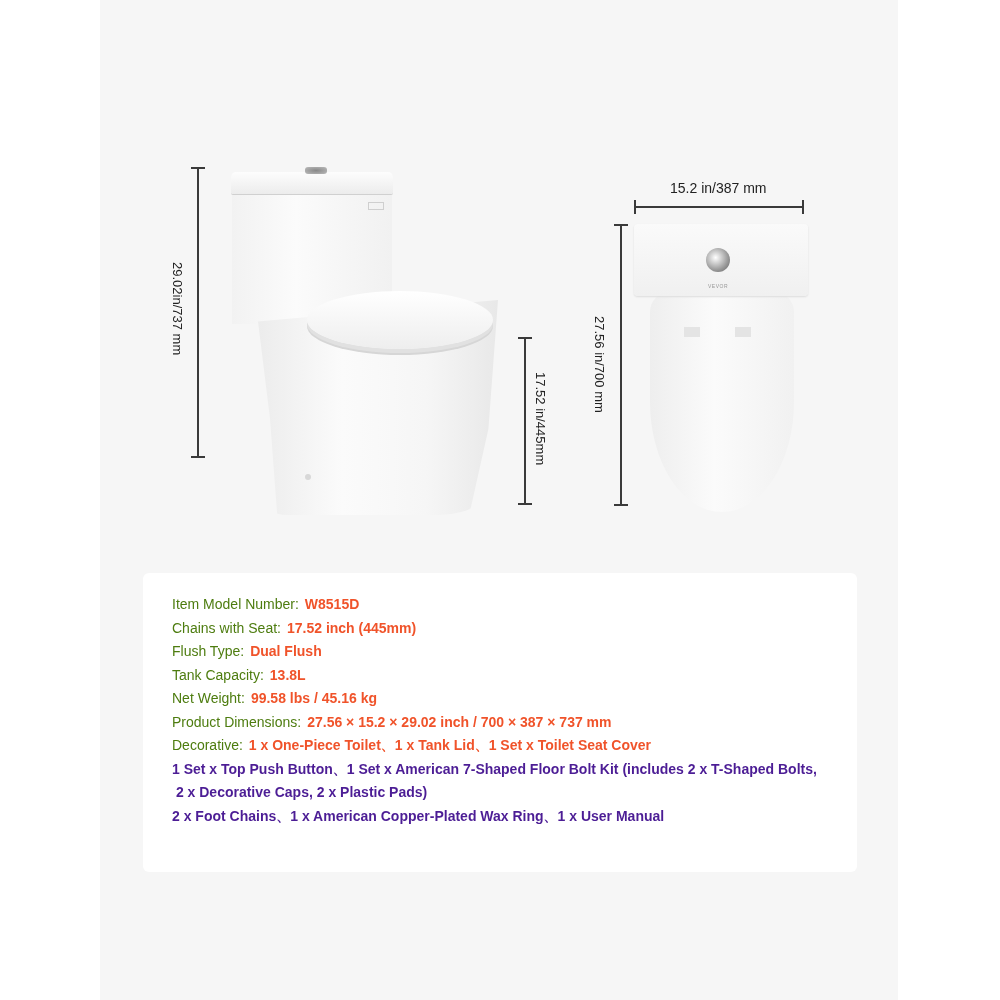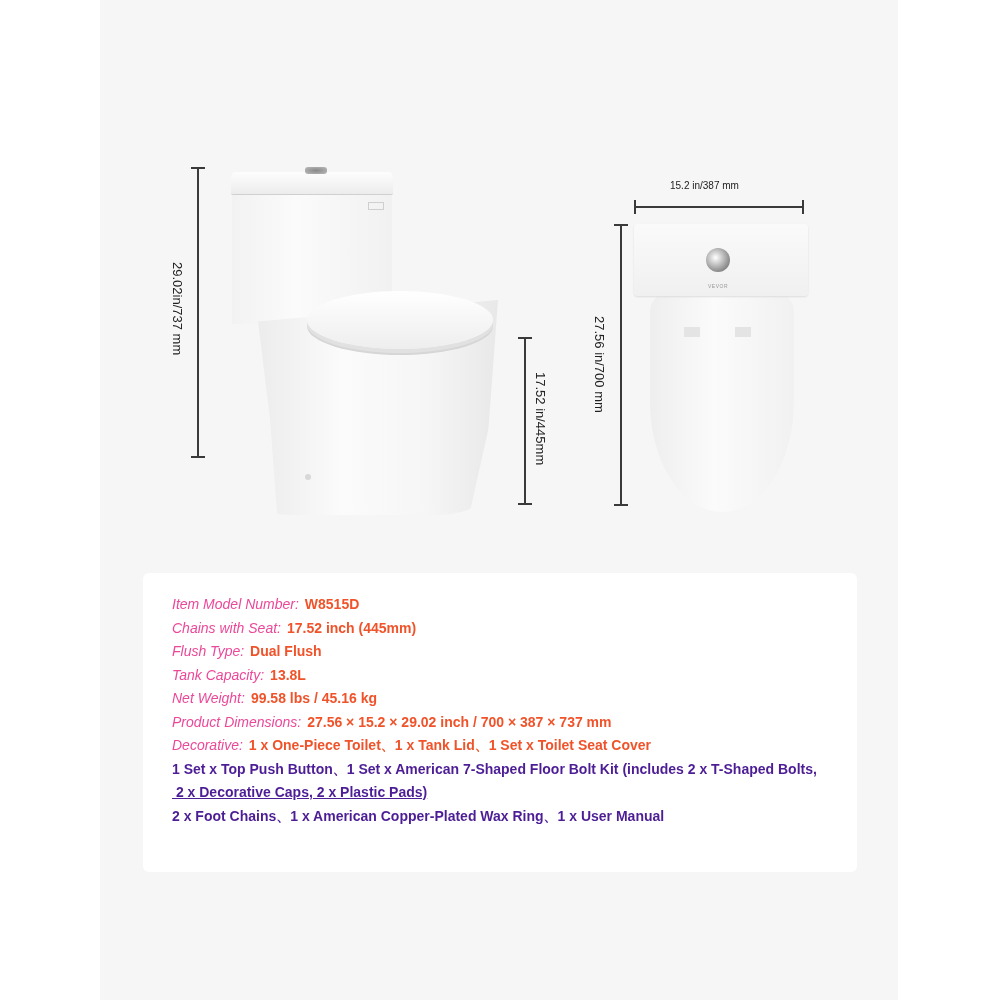--- a/index.html
+++ b/index.html
@@ -20,21 +20,21 @@
   .vline::before { top: 0; } .vline::after { bottom: 0; }
   .hline { position: absolute; height: 2px; background: #3a3a3a; }
   .hline::before, .hline::after {
     content: ""; position: absolute; top: -6px; width: 2px; height: 14px; background: #3a3a3a;
   }
   .hline::before { left: 0; } .hline::after { right: 0; }
   .vlabel {
     position: absolute; font-size: 13px; color: #222; white-space: nowrap;
     transform-origin: left top; transform: rotate(90deg);
   }
-  .hlabel { position: absolute; font-size: 10px; color: #222; white-space: nowrap; }
+  .hlabel { position: absolute; font-size: 14px; color: #222; white-space: nowrap; }
 
   
   .tank-lid {
     position: absolute; left: 231px; top: 172px; width: 162px; height: 22px;
     background: linear-gradient(#fdfdfd, #ececec); border-radius: 5px 5px 2px 2px;
     box-shadow: 0 1px 0 #d0d0d0;
   }
   .flush-top {
     position: absolute; left: 305px; top: 167px; width: 22px; height: 7px;
     background: radial-gradient(#888, #bbb); border-radius: 3px;
@@ -81,21 +81,21 @@
   }
   .top-hinge { position: absolute; width: 16px; height: 10px; background: #e4e4e4; }
 
   
   .card {
     position: absolute; left: 143px; top: 573px; width: 714px; height: 299px;
     background: #ffffff; border-radius: 6px;
   }
   .specs { position: absolute; left: 29px; top: 20px; font-size: 14px; line-height: 23.5px; }
   .row { white-space: nowrap; }
-  .lbl { color: #ec4899; font-style: italic; }
+  .lbl { color: #4d7c0f; }
   .val { color: #f0532a; font-weight: bold; margin-left: 6px; }
   .acc-line { color: #4c1d95; font-weight: bold; white-space: nowrap; }
 </style>
 </head>
 <body>
 
 <div class="panel"></div>
 
 <div>
   <div class="vline" style="left:197px; top:167px; height:291px;"></div>
@@ -145,16 +145,16 @@
     <div class="row">
       <span class="lbl">Net Weight:</span><span class="val">99.58 lbs / 45.16 kg</span>
     </div>
     <div class="row">
       <span class="lbl">Product Dimensions:</span><span class="val" style="">27.56 × 15.2 × 29.02 inch / 700 × 387 × 737 mm</span>
     </div>
     <div class="row">
       <span class="lbl">Decorative:</span><span class="val">1 x One-Piece Toilet、1 x Tank Lid、1 Set x Toilet Seat Cover</span>
     </div>
     <div class="acc-line">1 Set x Top Push Button、1 Set x American 7-Shaped Floor Bolt Kit (includes 2 x T-Shaped Bolts,</div>
-    <div class="acc-line" style="white-space:pre;text-decoration:underline;"> 2 x Decorative Caps, 2 x Plastic Pads)</div>
+    <div class="acc-line" style="white-space:pre;"> 2 x Decorative Caps, 2 x Plastic Pads)</div>
     <div class="acc-line">2 x Foot Chains、1 x American Copper-Plated Wax Ring、1 x User Manual</div>
   </div>
 </div>
 
 </body></html>

